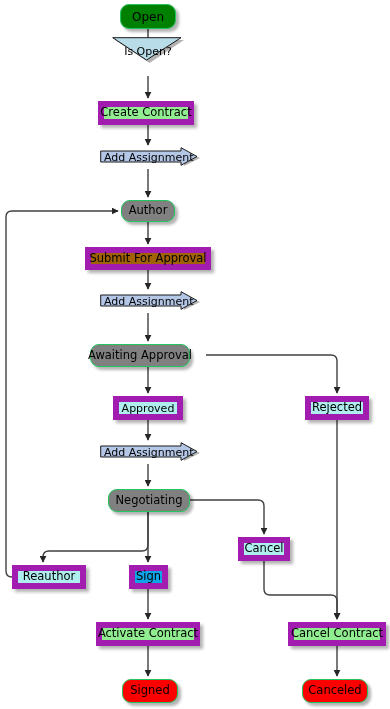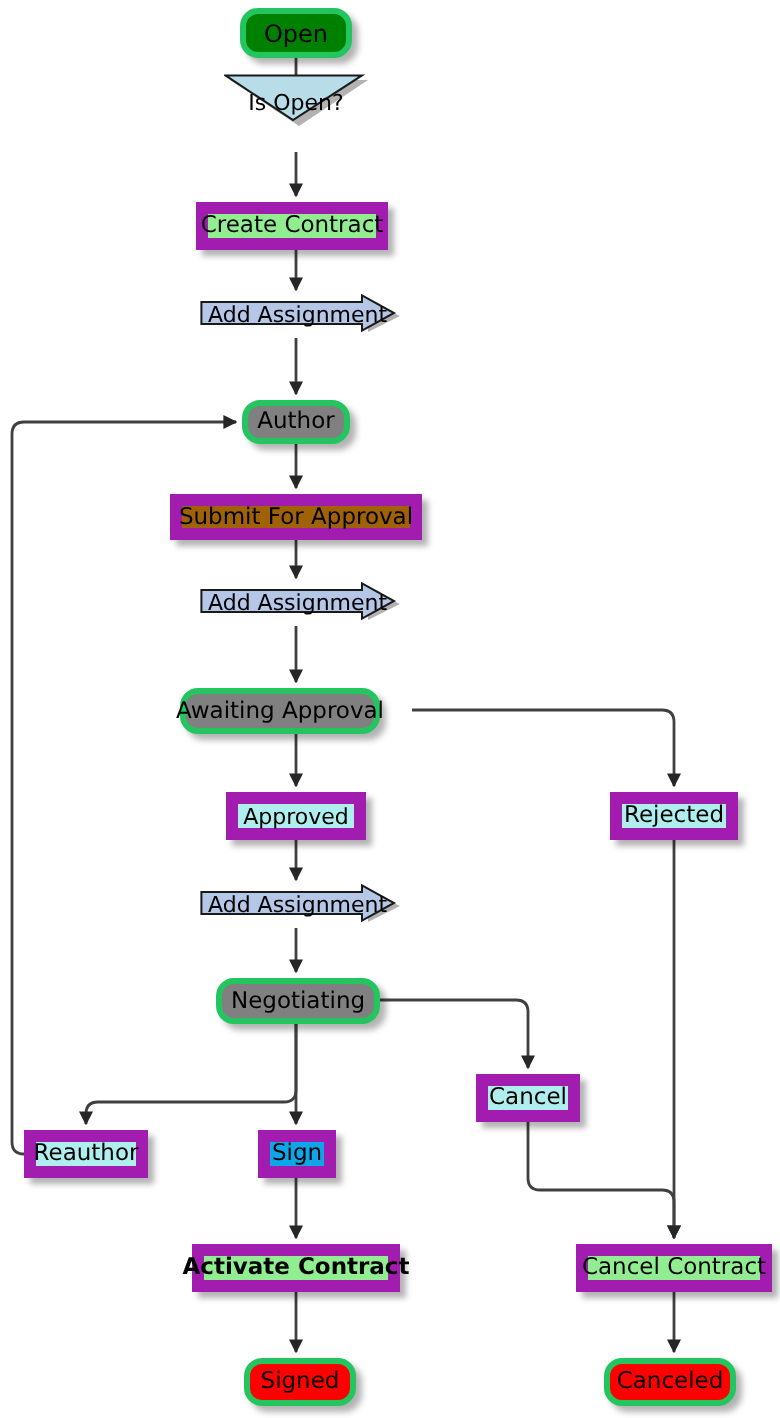--- a/index.html
+++ b/index.html
@@ -35,21 +35,21 @@
     white-space: nowrap;
     line-height: 1;
   }
   .n-label {
     position: relative;
     z-index: 2;
     pointer-events: none;
   }
   
   .shape-pill {
-    border: 3px solid #22c55e;
+    border: 1px solid #22c55e;
     border-radius: 9px;
     box-shadow: 3px 3px 3px rgba(0,0,0,0.30);
   }
   
   .shape-rect {
     border: 6px solid #a21caf;
     border-radius: 0;
     box-shadow: 3px 3px 3px rgba(0,0,0,0.30);
   }
   
@@ -159,27 +159,27 @@
           <path d="M0.7,4 L81,4 L81,0.7 L97,9.5 L81,18.3 L81,15 L0.7,15 Z" fill="#b4c7e7" stroke="#1a1a1a" stroke-width="1"></path>
         </svg>
         <span class="n-label">Add Assignment</span>
       </div>
       <div class="node shape-pill" style="left: 108px; top: 489px; width: 82px; height: 23px; font-size: 11.5px; background: rgb(128, 128, 128);">
         <span class="n-label">Negotiating</span>
       </div>
       <div class="node shape-rect" style="left: 238px; top: 537px; width: 52px; height: 24px; font-size: 11.5px; background: rgb(175, 238, 238);">
         <span class="n-label">Cancel</span>
       </div>
-      <div class="node shape-rect" style="left: 12px; top: 565px; width: 62px; height: 24px; font-size: 11.5px; background: rgb(175, 238, 238);">
+      <div class="node shape-rect" style="left: 12px; top: 565px; width: 74px; height: 24px; font-size: 11.5px; background: rgb(175, 238, 238);">
         <span class="n-label">Reauthor</span>
       </div>
       <div class="node shape-rect" style="left: 129px; top: 565px; width: 39px; height: 24px; font-size: 11.5px; background: #0ea5e9;">
         <span class="n-label">Sign</span>
       </div>
-      <div class="node shape-rect" style="left: 96px; top: 622px; width: 104px; height: 24px; font-size: 11.5px; background: rgb(144, 238, 144); font-weight: bold;">
+      <div class="node shape-rect" style="left: 96px; top: 622px; width: 104px; height: 24px; font-size: 11.5px; background: rgb(144, 238, 144);">
         <span class="n-label">Activate Contract</span>
       </div>
       <div class="node shape-rect" style="left: 288px; top: 622px; width: 98px; height: 24px; font-size: 11.5px; background: rgb(144, 238, 144);">
         <span class="n-label">Cancel Contract</span>
       </div>
       <div class="node shape-pill" style="left: 122px; top: 679px; width: 56px; height: 24px; font-size: 11.5px; background: rgb(255, 0, 0);">
         <span class="n-label">Signed</span>
       </div>
       <div class="node shape-pill" style="left: 302px; top: 679px; width: 66px; height: 24px; font-size: 11.5px; background: rgb(255, 0, 0);">
         <span class="n-label">Canceled</span>

